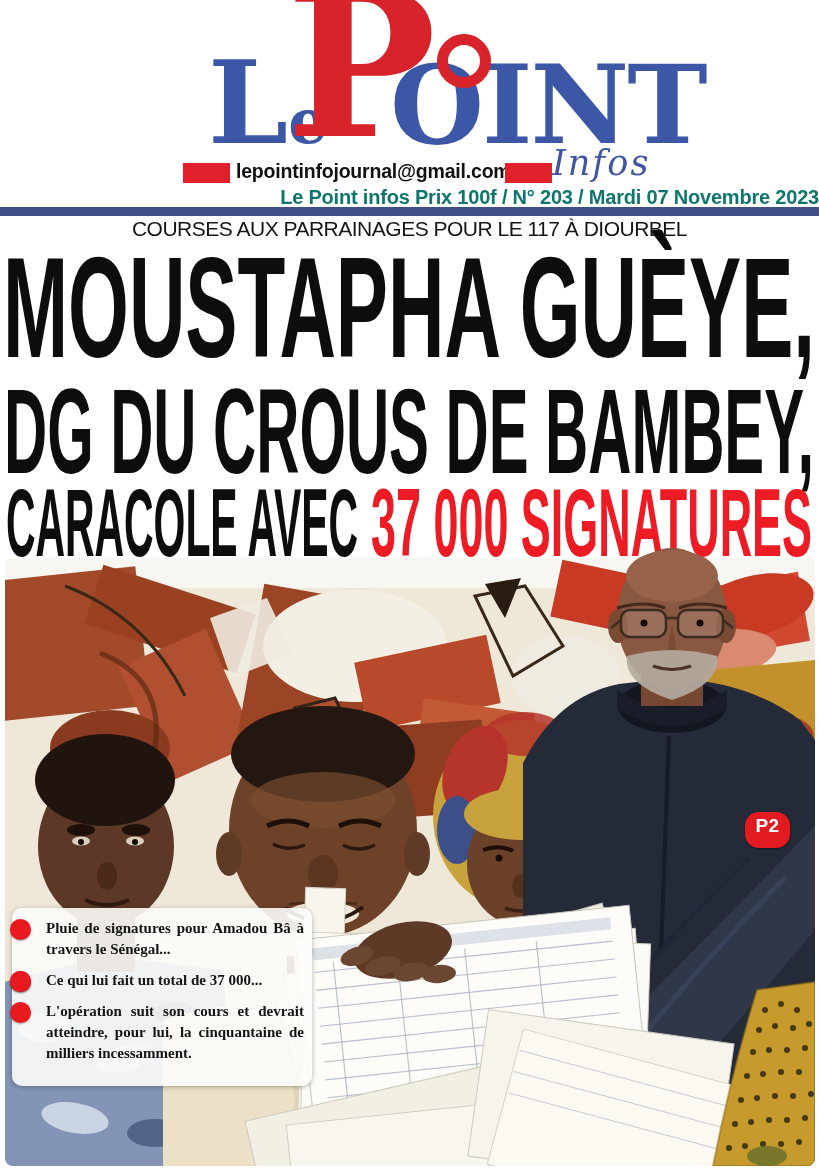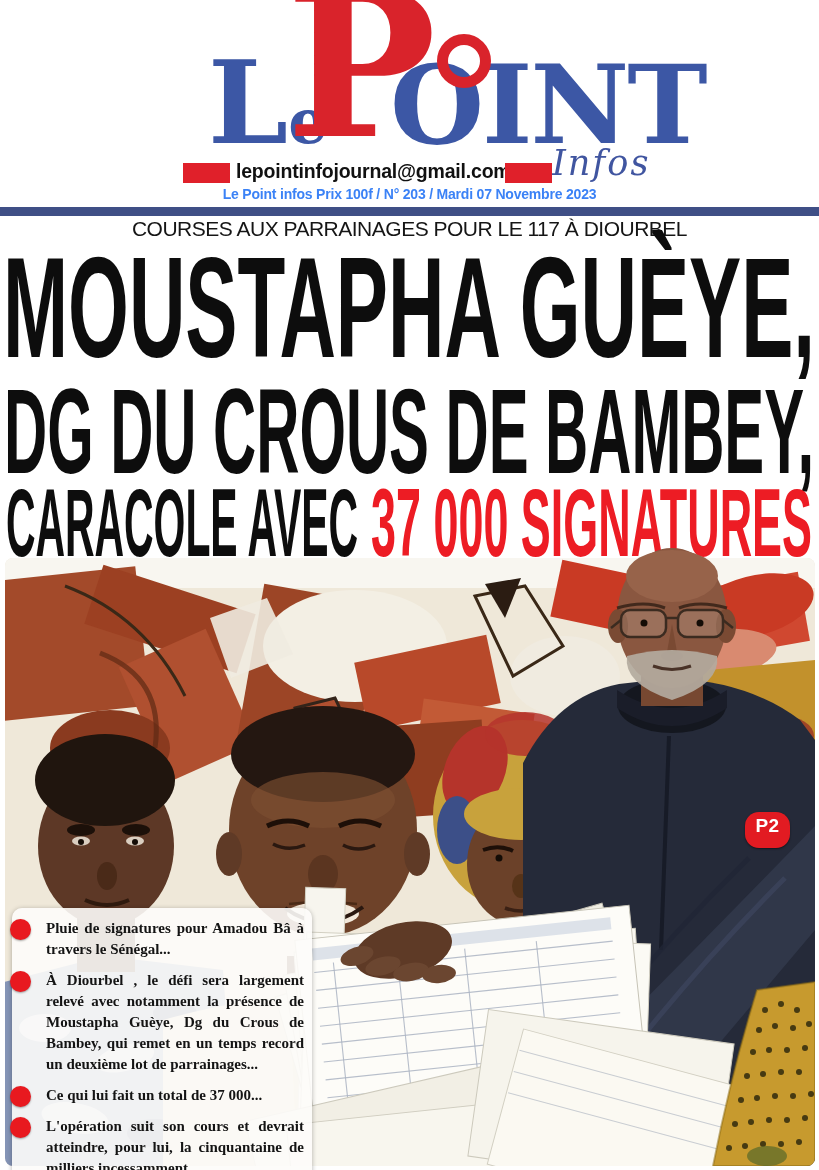--- a/index.html
+++ b/index.html
@@ -14,22 +14,22 @@
   .logo-p{left:286px;top:-34px;line-height:1;font-family:"DejaVu Serif",serif;font-weight:bold;
           font-size:200px;color:#d9232b;}
   .logo-oint{left:390px;top:51px;line-height:1;font-family:"DejaVu Serif",serif;font-weight:bold;
              font-size:108px;color:#3c57a5;letter-spacing:-2px;}
   .logo-ring{left:437px;top:34px;width:32px;height:32px;border:11px solid #d9232b;border-radius:50%;}
   .logo-infos{left:552px;top:146px;line-height:1;font-family:"DejaVu Serif",serif;font-style:italic;
               font-size:35px;color:#4055a0;letter-spacing:2px;}
   .red-block{width:47px;height:20px;background:#e0202a;top:163px;}
   .email{left:236px;top:160px;font-size:19.5px;font-weight:bold;color:#111;letter-spacing:-0.2px;
          text-decoration:none;}
-  .issue-line{left:0;top:186px;width:100%;text-align:center;font-size:14px;font-weight:bold;
-              color:#3b82f6;letter-spacing:-0.2px;}
+  .issue-line{left:0;top:186px;width:100%;text-align:right;font-size:20px;font-weight:bold;
+              color:#0f766e;letter-spacing:-0.2px;}
   .navy-bar{left:0;top:207px;width:100%;height:9px;background:#3f4f86;}
   .kicker{left:0;top:217px;width:100%;text-align:center;font-size:21px;font-weight:normal;
           color:#151515;letter-spacing:-0.5px;}
 
   
   .hl{left:0;overflow:visible;z-index:2;}
   .hl text{font-family:"Liberation Sans","DejaVu Sans",sans-serif;font-weight:bold;fill:#0d0d0d;}
   .hl .red{fill:#ed1c24;}
 
   
@@ -303,21 +303,20 @@
   </div>
 
   <div class="abs info-box">
     <ul>
       <li>
         <span class="bullet-dot"></span>
         <span>Pluie de signatures pour Amadou Bâ à travers le Sénégal...</span>
       </li>
       <li>
         <span class="bullet-dot"></span>
-        <span>À Diourbel , le défi sera largement relevé avec notamment la présence de Moustapha Guèye, Dg du Crous de Bambey,  qui remet en un temps record un deuxième lot de parrainages...</span>
       </li>
       <li>
         <span class="bullet-dot"></span>
         <span>Ce qui lui fait un total de 37 000...</span>
       </li>
       <li>
         <span class="bullet-dot"></span>
         <span>L'opération suit son cours et devrait atteindre, pour lui,  la cinquantaine de milliers incessamment.</span>
       </li>
     </ul>

